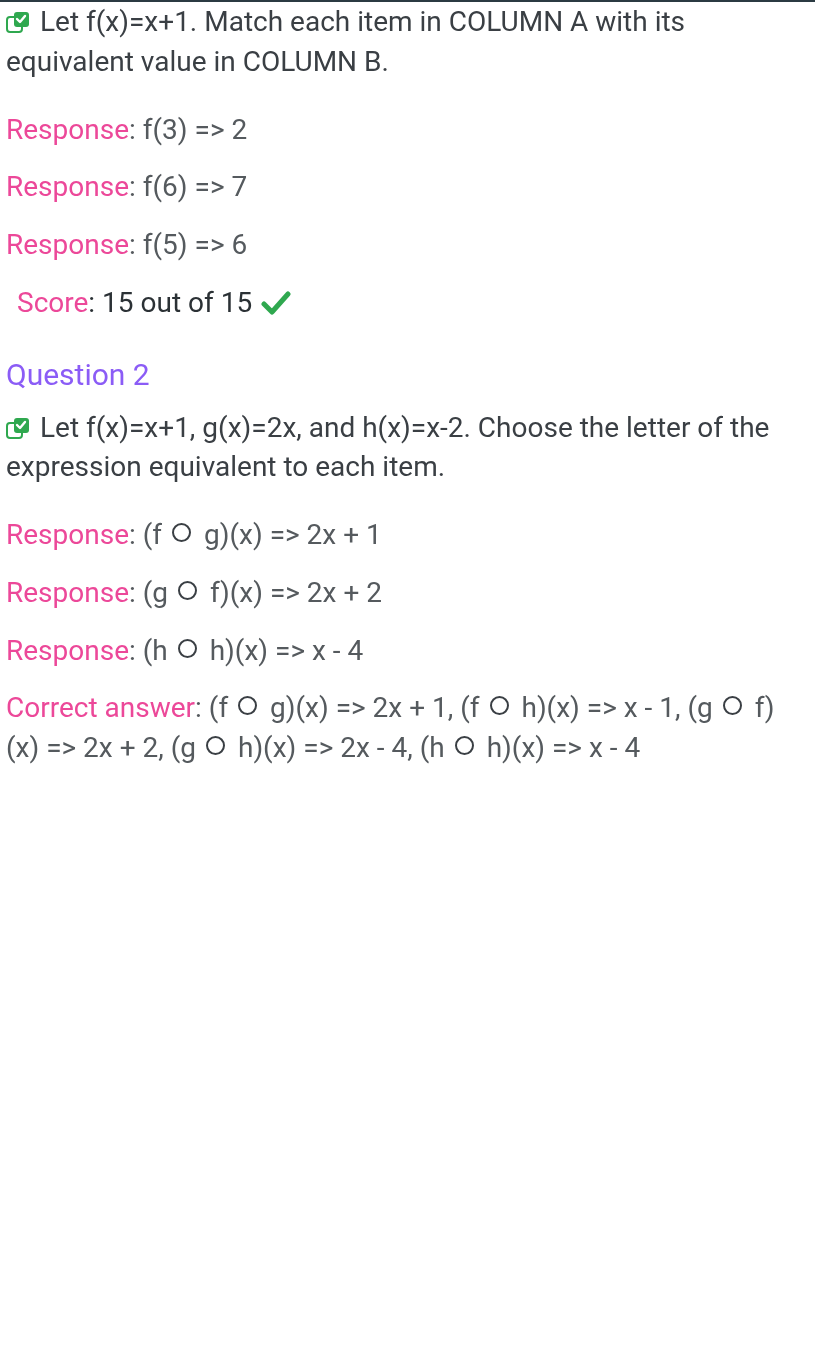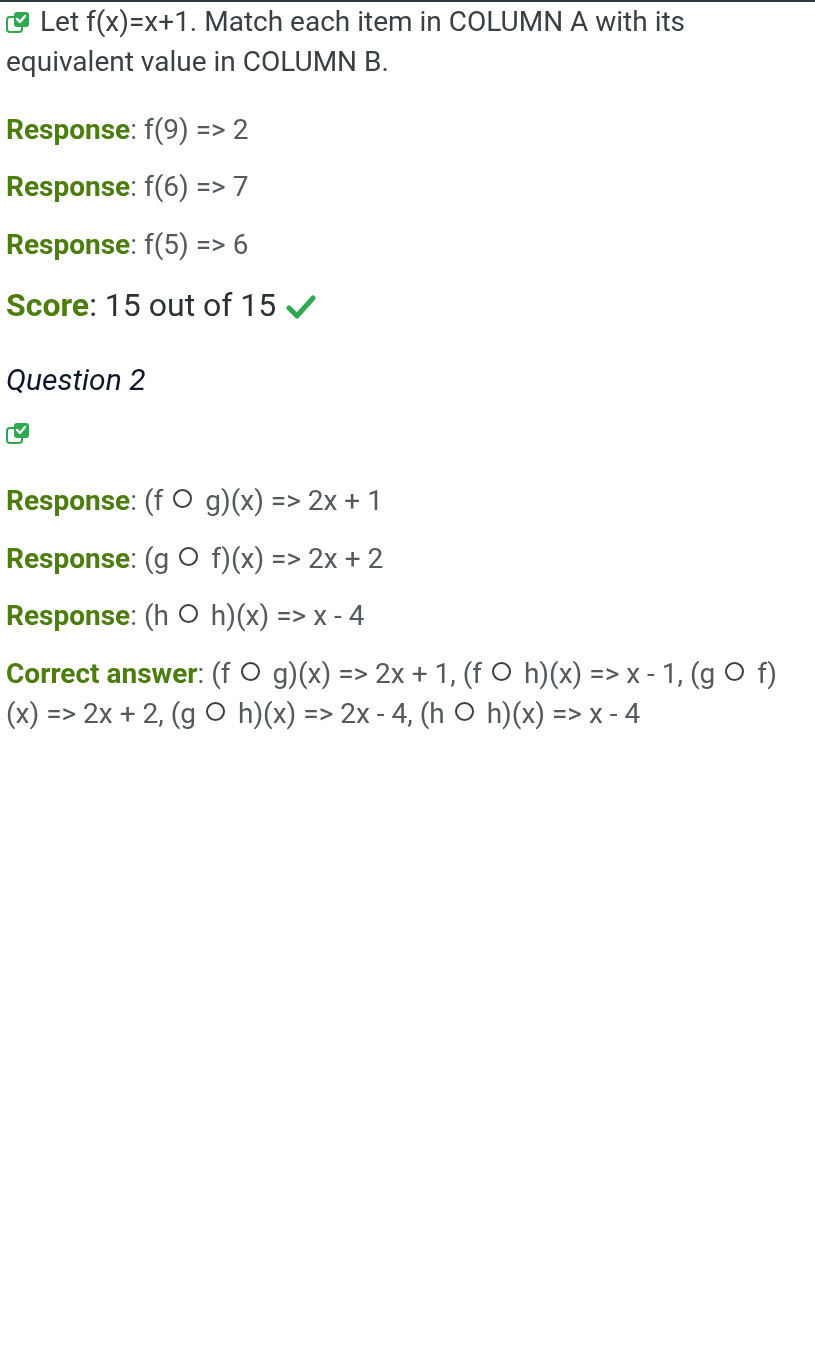--- a/index.html
+++ b/index.html
@@ -23,41 +23,41 @@
     color: #3a3f44;
     font-weight: 400;
   }
   .q-line.prompt { margin-bottom: 28px; }
   .resp-line {
     font-size: 28px;
     line-height: 1.42;
     margin-bottom: 18px;
     color: #3a3f44;
   }
-  .bold { font-weight: 700; color: #4d7c0f; }
+  .bold { font-weight: 400; color: #ec4899; }
   .grey { color: #555a5e; }
   .corr-line {
     font-size: 28px;
     line-height: 1.42;
     margin-top: 8px;
     margin-bottom: 22px;
     color: #3a3f44;
   }
   .score-line {
-    font-size: 32px;
+    font-size: 28px;
     line-height: 1.42;
     margin-bottom: 34px;
     color: #2b3135;
+    margin-left: 11px;
   }
   .q-heading {
     font-size: 30px;
-    color: #0f172a;
+    color: #8b5cf6;
     font-weight: 400;
     margin-bottom: 16px;
-    font-style: italic;
   }
 
   
   .badge-icon {
     display: inline-block;
     width: 24px;
     height: 20px;
     vertical-align: -2px;
     margin-right: 10px;
     position: relative;
@@ -93,21 +93,21 @@
       <span class="badge-icon">
         <svg width="26" height="24" viewBox="0 0 26 24">
           <rect x="1" y="6" width="15" height="15" rx="3" fill="#fff" stroke="#2fa84f" stroke-width="2"></rect>
           <rect x="8" y="1" width="15" height="15" rx="3" fill="#2fa84f"></rect>
           <path d="M11 8 l3 3 l5 -6" stroke="#fff" stroke-width="2.4" fill="none" stroke-linecap="round" stroke-linejoin="round"></path>
         </svg>
       </span><span>Let f(x)=x+1. Match each item in COLUMN A with its equivalent value in COLUMN B.</span>
     </div>
 
     <div class="resp-line">
-      <span class="bold">Response</span><span class="grey">: </span><span class="grey">f(9)</span><span class="grey"> </span><span class="grey">=&gt;</span><span class="grey"> </span><span class="grey">2</span>
+      <span class="bold">Response</span><span class="grey">: </span><span class="grey">f(3)</span><span class="grey"> </span><span class="grey">=&gt;</span><span class="grey"> </span><span class="grey">2</span>
     </div>
     <div class="resp-line">
       <span class="bold">Response</span><span class="grey">: </span><span class="grey">f(6)</span><span class="grey"> </span><span class="grey">=&gt;</span><span class="grey"> </span><span class="grey">7</span>
     </div>
     <div class="resp-line">
       <span class="bold">Response</span><span class="grey">: </span><span class="grey">f(5)</span><span class="grey"> </span><span class="grey">=&gt;</span><span class="grey"> </span><span class="grey">6</span>
     </div>
 
 
     <div class="score-line">
@@ -123,21 +123,21 @@
   <div class="q-block">
     <div class="q-heading">Question 2</div>
 
     <div class="q-line prompt">
       <span class="badge-icon">
         <svg width="26" height="24" viewBox="0 0 26 24">
           <rect x="1" y="6" width="15" height="15" rx="3" fill="#fff" stroke="#2fa84f" stroke-width="2"></rect>
           <rect x="8" y="1" width="15" height="15" rx="3" fill="#2fa84f"></rect>
           <path d="M11 8 l3 3 l5 -6" stroke="#fff" stroke-width="2.4" fill="none" stroke-linecap="round" stroke-linejoin="round"></path>
         </svg>
-      </span>
+      </span><span>Let f(x)=x+1, g(x)=2x, and h(x)=x-2. Choose the letter of the expression equivalent to each item.</span>
     </div>
 
     <div class="resp-line">
       <span class="bold">Response</span><span class="grey">: </span><span class="grey"><span>(</span><span>f</span> <span class="compose-o"></span> <span>g</span><span>)(x) =&gt; 2x + 1</span></span>
     </div>
     <div class="resp-line">
       <span class="bold">Response</span><span class="grey">: </span><span class="grey"><span>(</span><span>g</span> <span class="compose-o"></span> <span>f</span><span>)(x) =&gt; 2x + 2</span></span>
     </div>
     <div class="resp-line">
       <span class="bold">Response</span><span class="grey">: </span><span class="grey"><span>(</span><span>h</span> <span class="compose-o"></span> <span>h</span><span>)(x) =&gt; x - 4</span></span>

